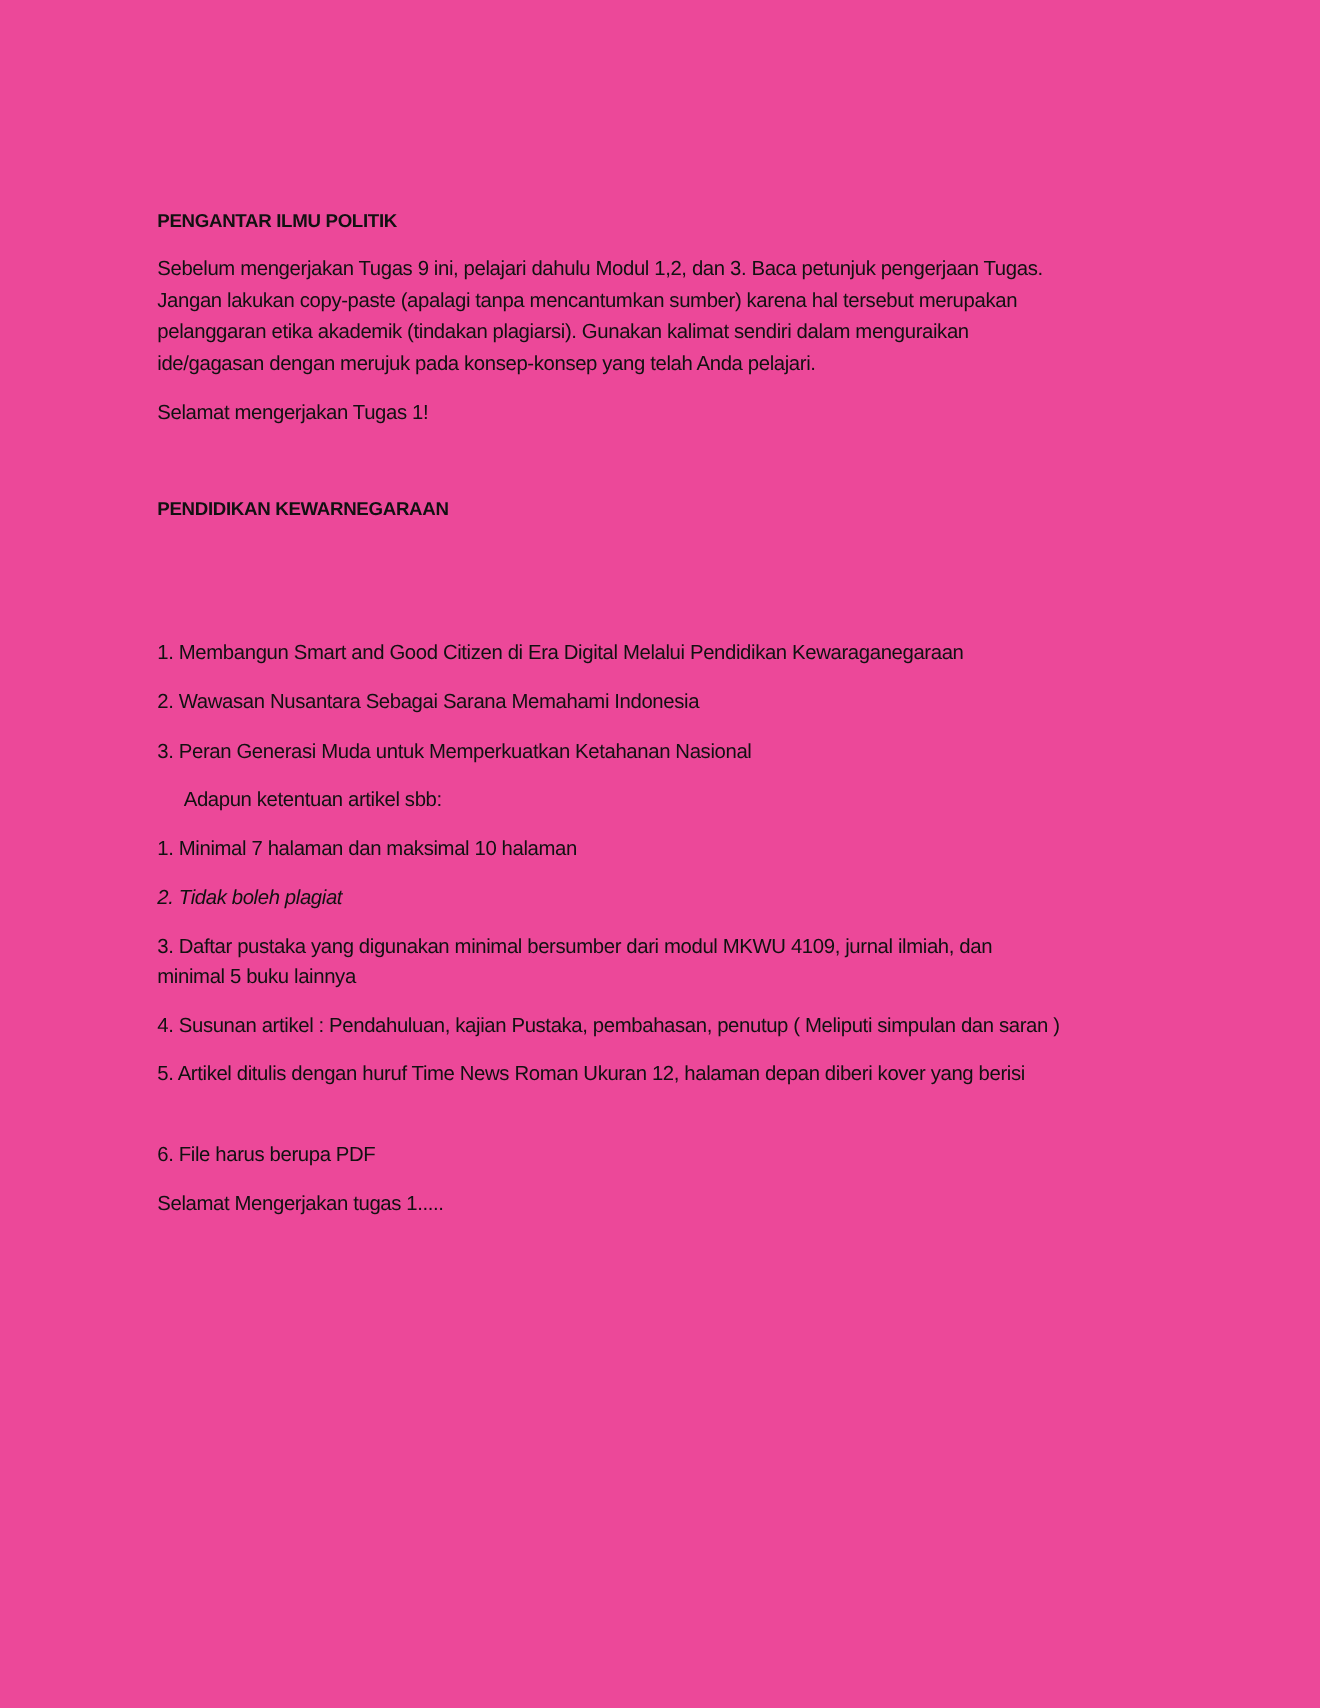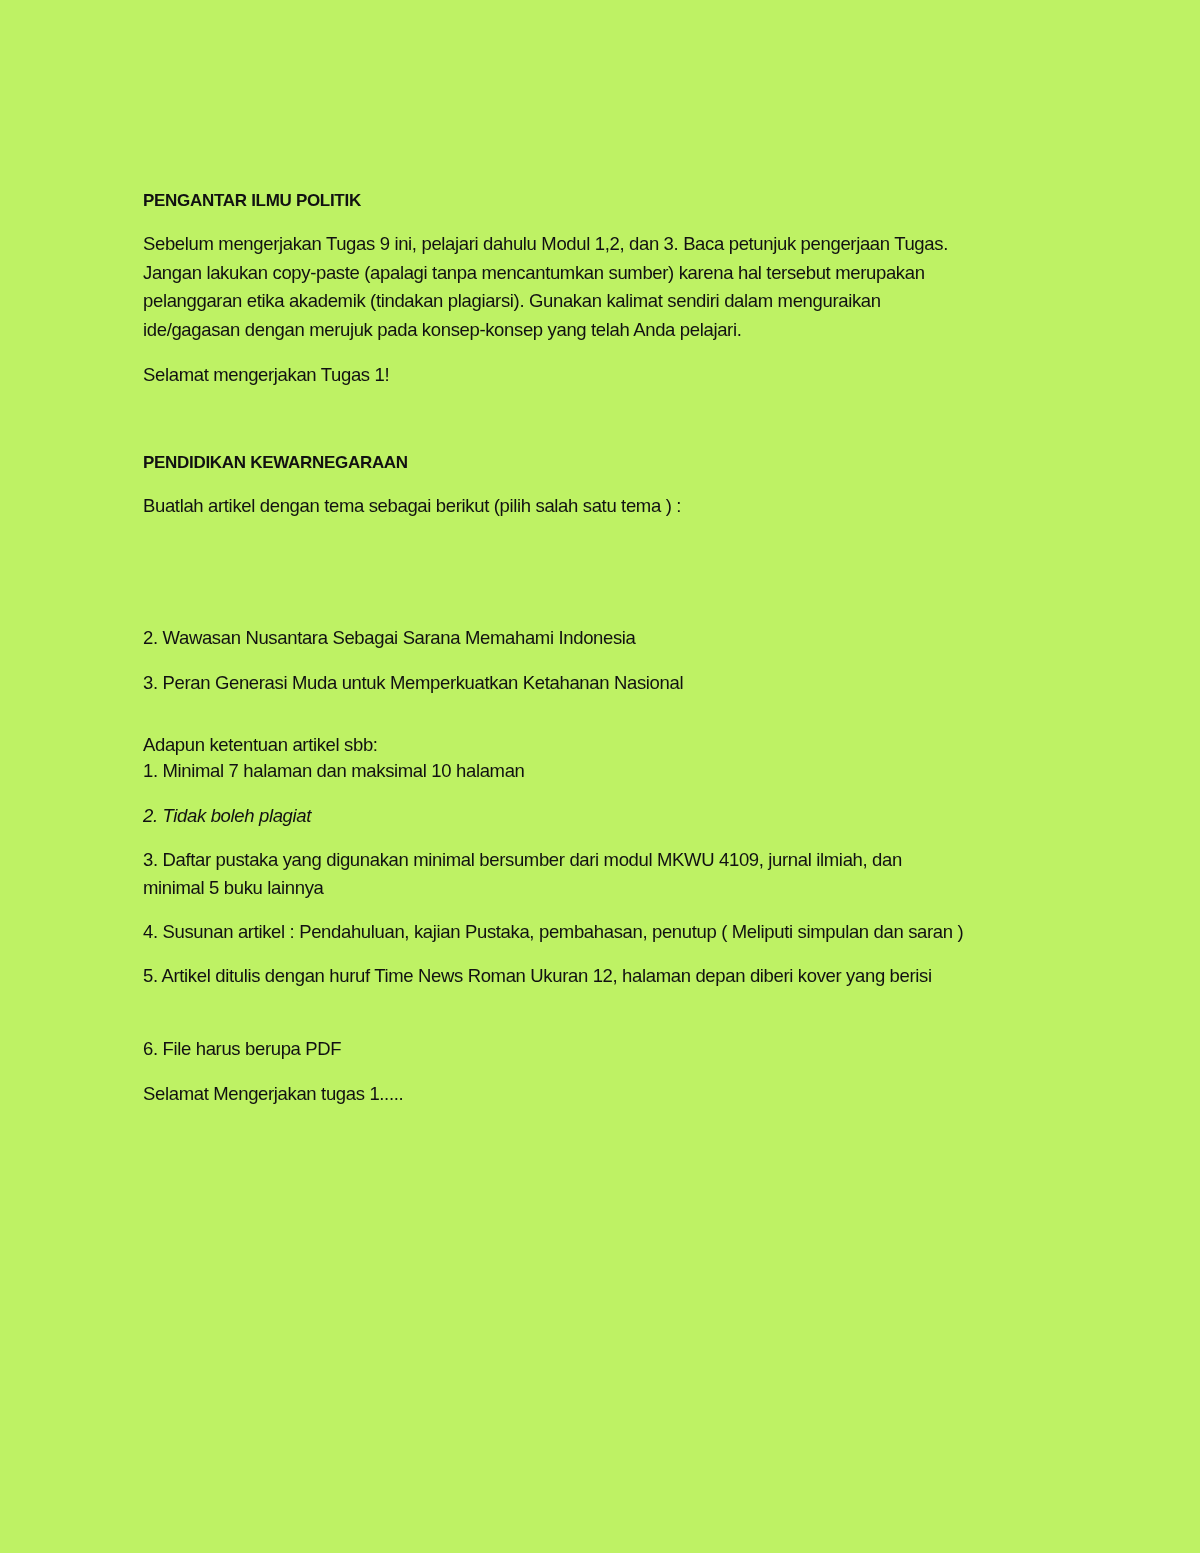--- a/index.html
+++ b/index.html
@@ -1,19 +1,19 @@
 <!DOCTYPE html>
 <html><head>
   <meta charset="utf-8">
   <style>
     html, body { margin: 0; padding: 0; background: #ffffff; }
     body { width: 1200px; height: 1553px; position: relative; overflow: hidden; }
     .page {
       position: absolute; left: 0; top: 0; width: 1200px; height: 1553px;
-      background: #bef264; color: #000000;
+      background: #ec4899; color: #000000;
       font-family: "Liberation Sans", "DejaVu Sans", sans-serif;
     }
     .line {
       position: absolute; left: 143px;
       font-size: 18.5px; line-height: 22px; white-space: nowrap;
       letter-spacing: -0.35px; color: #111111;
     }
     .heading { font-weight: bold; font-size: 17px; letter-spacing: -0.3px; }
   </style>
 </head>
@@ -25,26 +25,26 @@
 
   <div class="line" style="top:233px;">Sebelum mengerjakan Tugas 9 ini, pelajari dahulu Modul 1,2, dan 3. Baca petunjuk pengerjaan Tugas.</div>
   <div class="line" style="top:262px;">Jangan lakukan copy-paste (apalagi tanpa mencantumkan sumber) karena hal tersebut merupakan</div>
   <div class="line" style="top:319px;">ide/gagasan dengan merujuk pada konsep-konsep yang telah Anda pelajari.</div>
   <div class="line" style="top:290px;">pelanggaran etika akademik (tindakan plagiarsi). Gunakan kalimat sendiri dalam menguraikan</div>
 
   <div class="line" style="top:364px;">Selamat mengerjakan Tugas 1!</div>
 
   <div class="line heading" style="top:452px;">PENDIDIKAN KEWARNEGARAAN</div>
 
-  <div class="line" style="top:495px;">Buatlah artikel dengan tema sebagai berikut (pilih salah satu tema ) :</div>
 
+  <div class="line" style="top:582px;">1. Membangun Smart and Good Citizen di Era Digital  Melalui Pendidikan Kewaraganegaraan</div>
   <div class="line" style="top:627px;">2. Wawasan Nusantara Sebagai Sarana Memahami Indonesia</div>
   <div class="line" style="top:672px;">3. Peran Generasi Muda untuk Memperkuatkan Ketahanan Nasional</div>
 
-  <div class="line" style="top:734px;">Adapun ketentuan artikel sbb:</div>
+  <div class="line" style="top:716px;margin-left:24px;">Adapun ketentuan artikel sbb:</div>
 
   <div class="line" style="top:760px;">1. Minimal 7 halaman dan maksimal 10 halaman</div>
   <div class="line" style="top:805px;font-style:italic;">2. Tidak boleh plagiat</div>
   <div class="line" style="top:849px;">3. Daftar pustaka yang digunakan minimal bersumber dari modul MKWU 4109, jurnal ilmiah, dan</div>
   <div class="line" style="top:877px;">minimal 5 buku lainnya</div>
   <div class="line" style="top:921px;">4. Susunan artikel : Pendahuluan, kajian Pustaka, pembahasan, penutup ( Meliputi simpulan dan saran )</div>
   <div class="line" style="top:965px;">5. Artikel ditulis dengan huruf Time News Roman Ukuran 12, halaman depan diberi kover yang berisi</div>
   <div class="line" style="top:1038px;">6. File harus berupa PDF</div>
 
   <div class="line" style="top:1083px;">Selamat Mengerjakan tugas 1.....</div>

